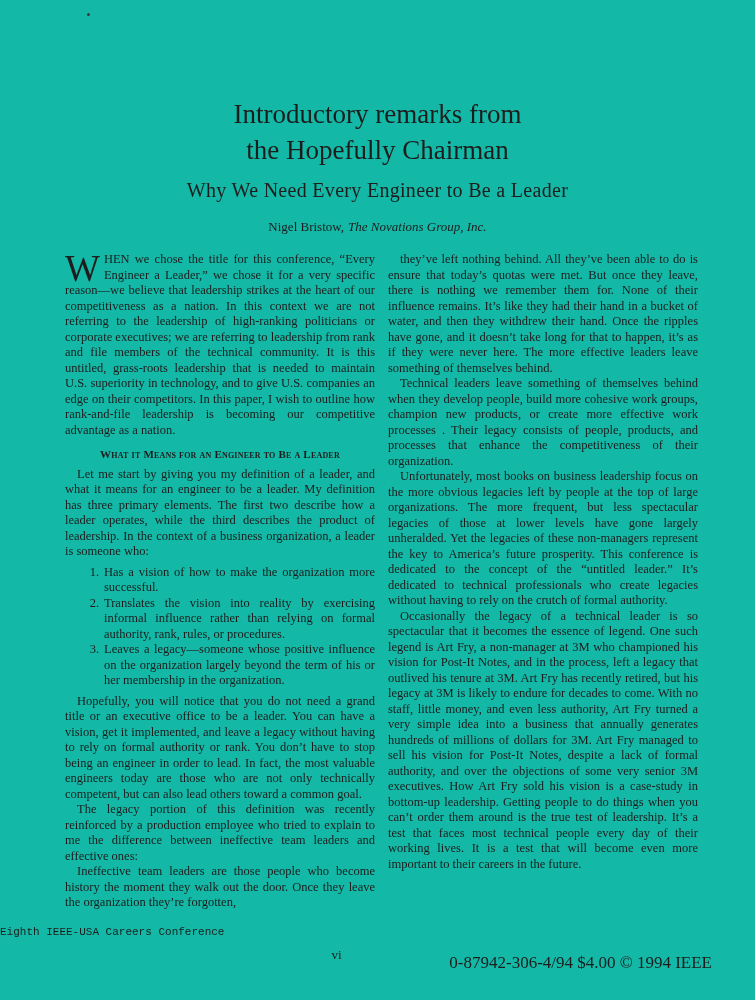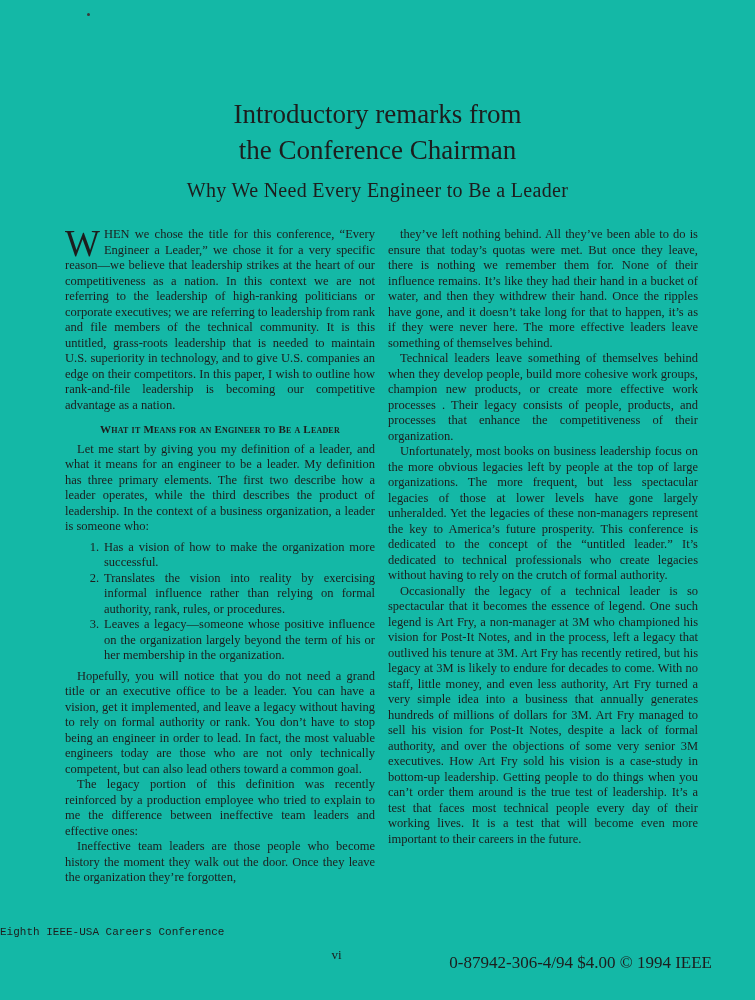--- a/index.html
+++ b/index.html
@@ -77,22 +77,25 @@
 </style>
 </head>
 <body>
 
 <div class="page">
 
   <div class="speck"></div>
 
   <div class="title-block">
     <div class="t12">Introductory remarks from</div>
-    <div class="t12">the Conference Chairman</div>
+    <div class="t12">the Hopefully Chairman</div>
     <div class="t3">Why We Need Every Engineer to Be a Leader</div>
+    <div class="byline">
+      <span>Nigel Bristow,</span><span class="aff">The Novations Group, Inc.</span>
+    </div>
   </div>
 
   <div class="columns">
 
     <div class="col">
       <p class="lead"><span class="dropcap">W</span><span>HEN we chose the title for this conference, “Every Engineer a Leader,” we chose it for a very specific reason—we believe that leadership strikes at the heart of our competitiveness as a nation. In this context we are not referring to the leadership of high-ranking politicians or corporate executives; we are referring to leadership from rank and file members of the technical community. It is this untitled, grass-roots leadership that is needed to maintain U.S. superiority in technology, and to give U.S. companies an edge on their competitors. In this paper, I wish to outline how rank-and-file leadership is becoming our competitive advantage as a nation.</span></p>
 
       <div class="section-heading">What it Means for an Engineer to Be a Leader</div>
 
       <p>Let me start by giving you my definition of a leader, and what it means for an engineer to be a leader. My definition has three primary elements. The first two describe how a leader operates, while the third describes the product of leadership. In the context of a business organization, a leader is someone who:</p>

